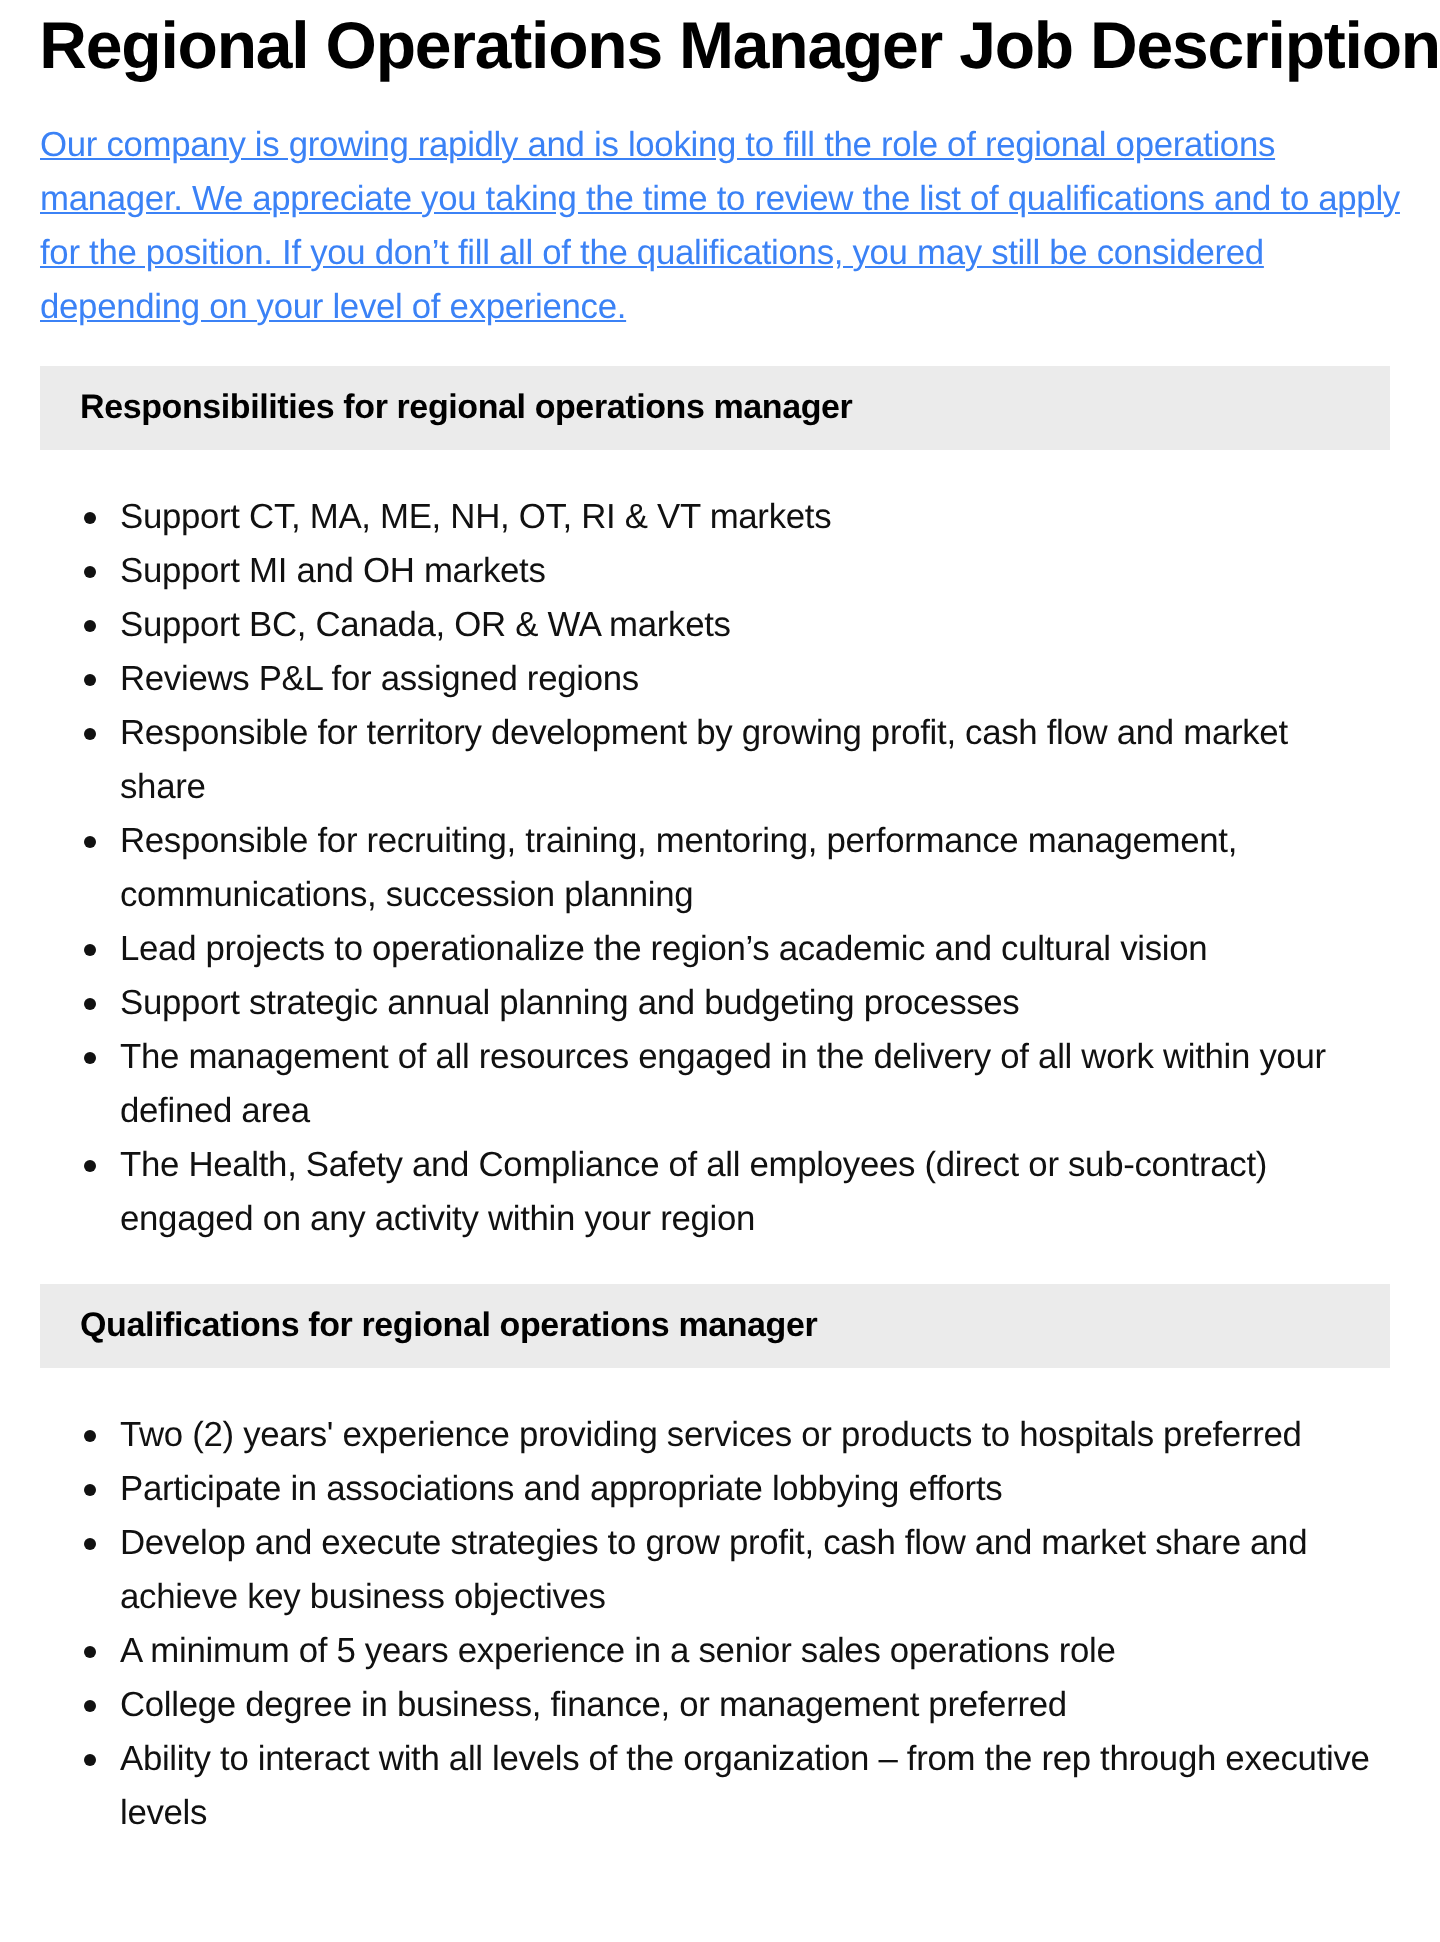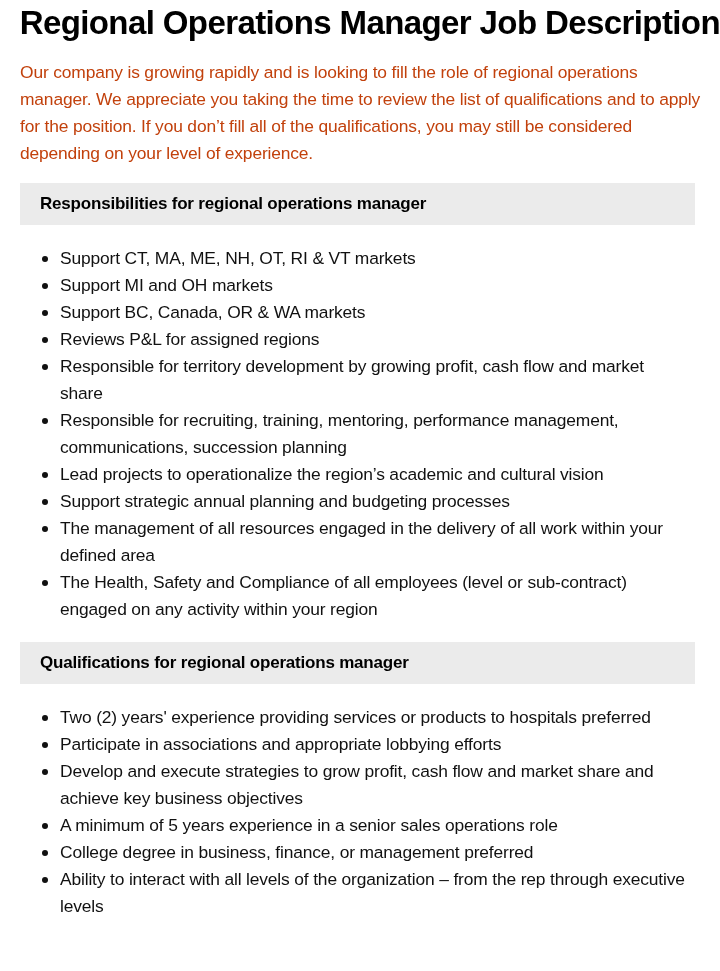--- a/index.html
+++ b/index.html
@@ -27,22 +27,23 @@
       font-weight: bold;
       letter-spacing: -0.6px;
       white-space: nowrap;
       color: #000000;
       text-align: right;
     }
     .intro {
       margin: 13px 20px 0 20px;
       font-size: 17.4px;
       line-height: 27px;
-      color: #c2410c;
+      color: #3b82f6;
       letter-spacing: -0.15px;
+      text-decoration: underline;
     }
     .section-heading {
       margin: 16px 25px 0 20px;
       height: 42px;
       background: #ebebeb;
       padding-left: 20px;
       line-height: 42px;
       font-size: 17px;
       font-weight: bold;
       color: #000000;
@@ -86,21 +87,21 @@
   <ul class="bullets">
     <li><span class="dot"></span><span>Support CT, MA, ME, NH, OT, RI &amp; VT markets</span></li>
     <li><span class="dot"></span><span>Support MI and OH markets</span></li>
     <li><span class="dot"></span><span>Support BC, Canada, OR &amp; WA markets</span></li>
     <li><span class="dot"></span><span>Reviews P&amp;L for assigned regions</span></li>
     <li><span class="dot"></span><span>Responsible for territory development by growing profit, cash flow and market share</span></li>
     <li><span class="dot"></span><span>Responsible for recruiting, training, mentoring, performance management, communications, succession planning</span></li>
     <li><span class="dot"></span><span>Lead projects to operationalize the region’s academic and cultural vision</span></li>
     <li><span class="dot"></span><span>Support strategic annual planning and budgeting processes</span></li>
     <li><span class="dot"></span><span>The management of all resources engaged in the delivery of all work within your defined area</span></li>
-    <li><span class="dot"></span><span>The Health, Safety and Compliance of all employees (level or sub-contract) engaged on any activity within your region</span></li>
+    <li><span class="dot"></span><span>The Health, Safety and Compliance of all employees (direct or sub-contract) engaged on any activity within your region</span></li>
   </ul>
 
   <div class="section-heading second">Qualifications for regional operations manager</div>
 
   <ul class="bullets">
     <li><span class="dot"></span><span>Two (2) years' experience providing services or products to hospitals preferred</span></li>
     <li><span class="dot"></span><span>Participate in associations and appropriate lobbying efforts</span></li>
     <li><span class="dot"></span><span>Develop and execute strategies to grow profit, cash flow and market share and achieve key business objectives</span></li>
     <li><span class="dot"></span><span>A minimum of 5 years experience in a senior sales operations role</span></li>
     <li><span class="dot"></span><span>College degree in business, finance, or management preferred</span></li>

